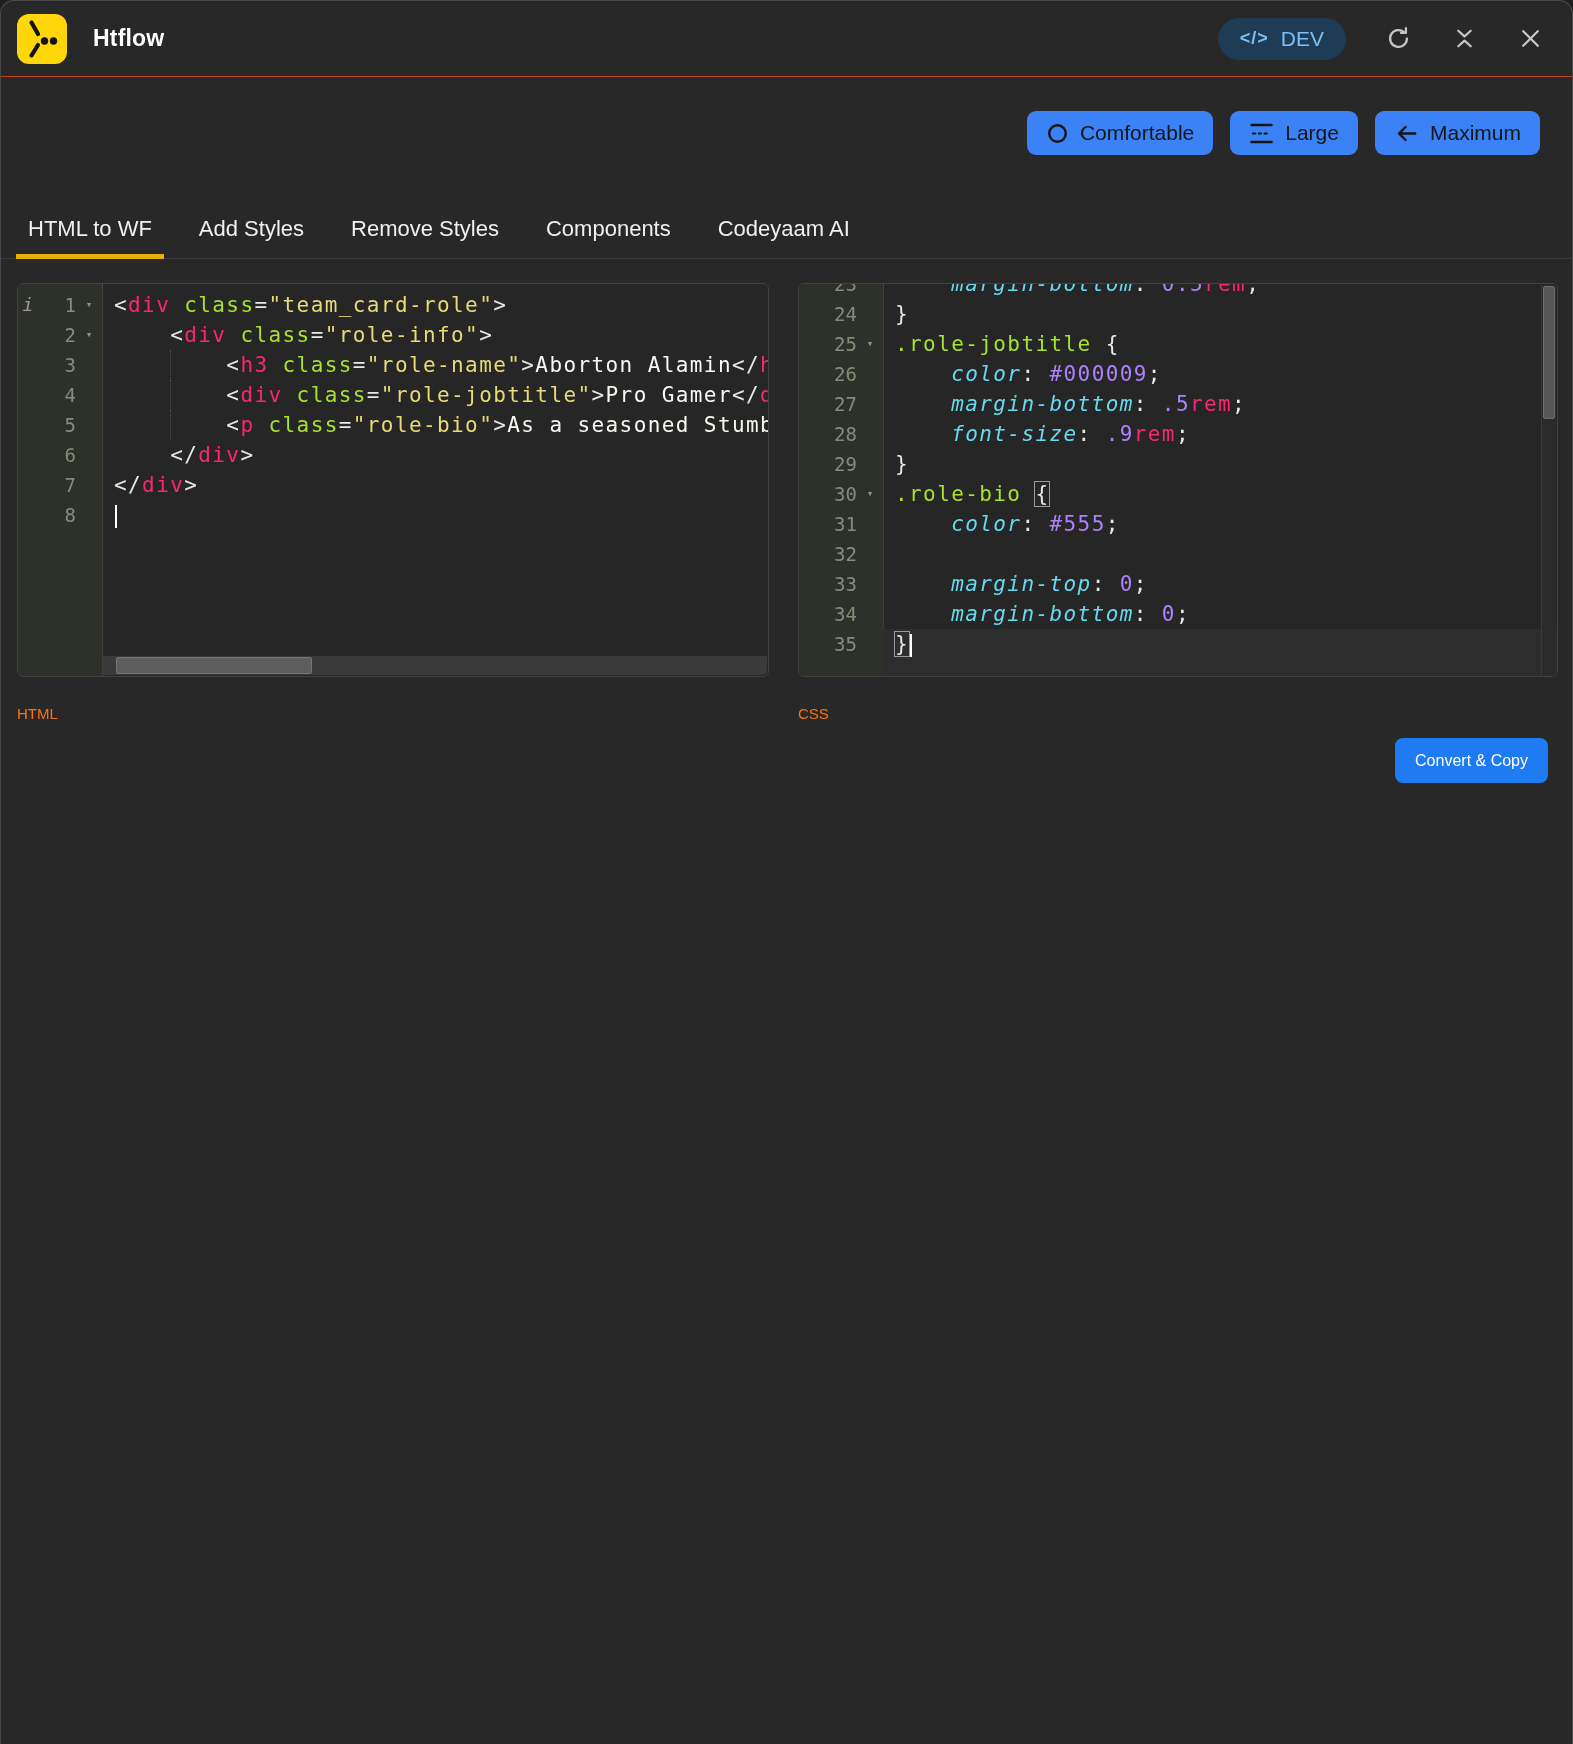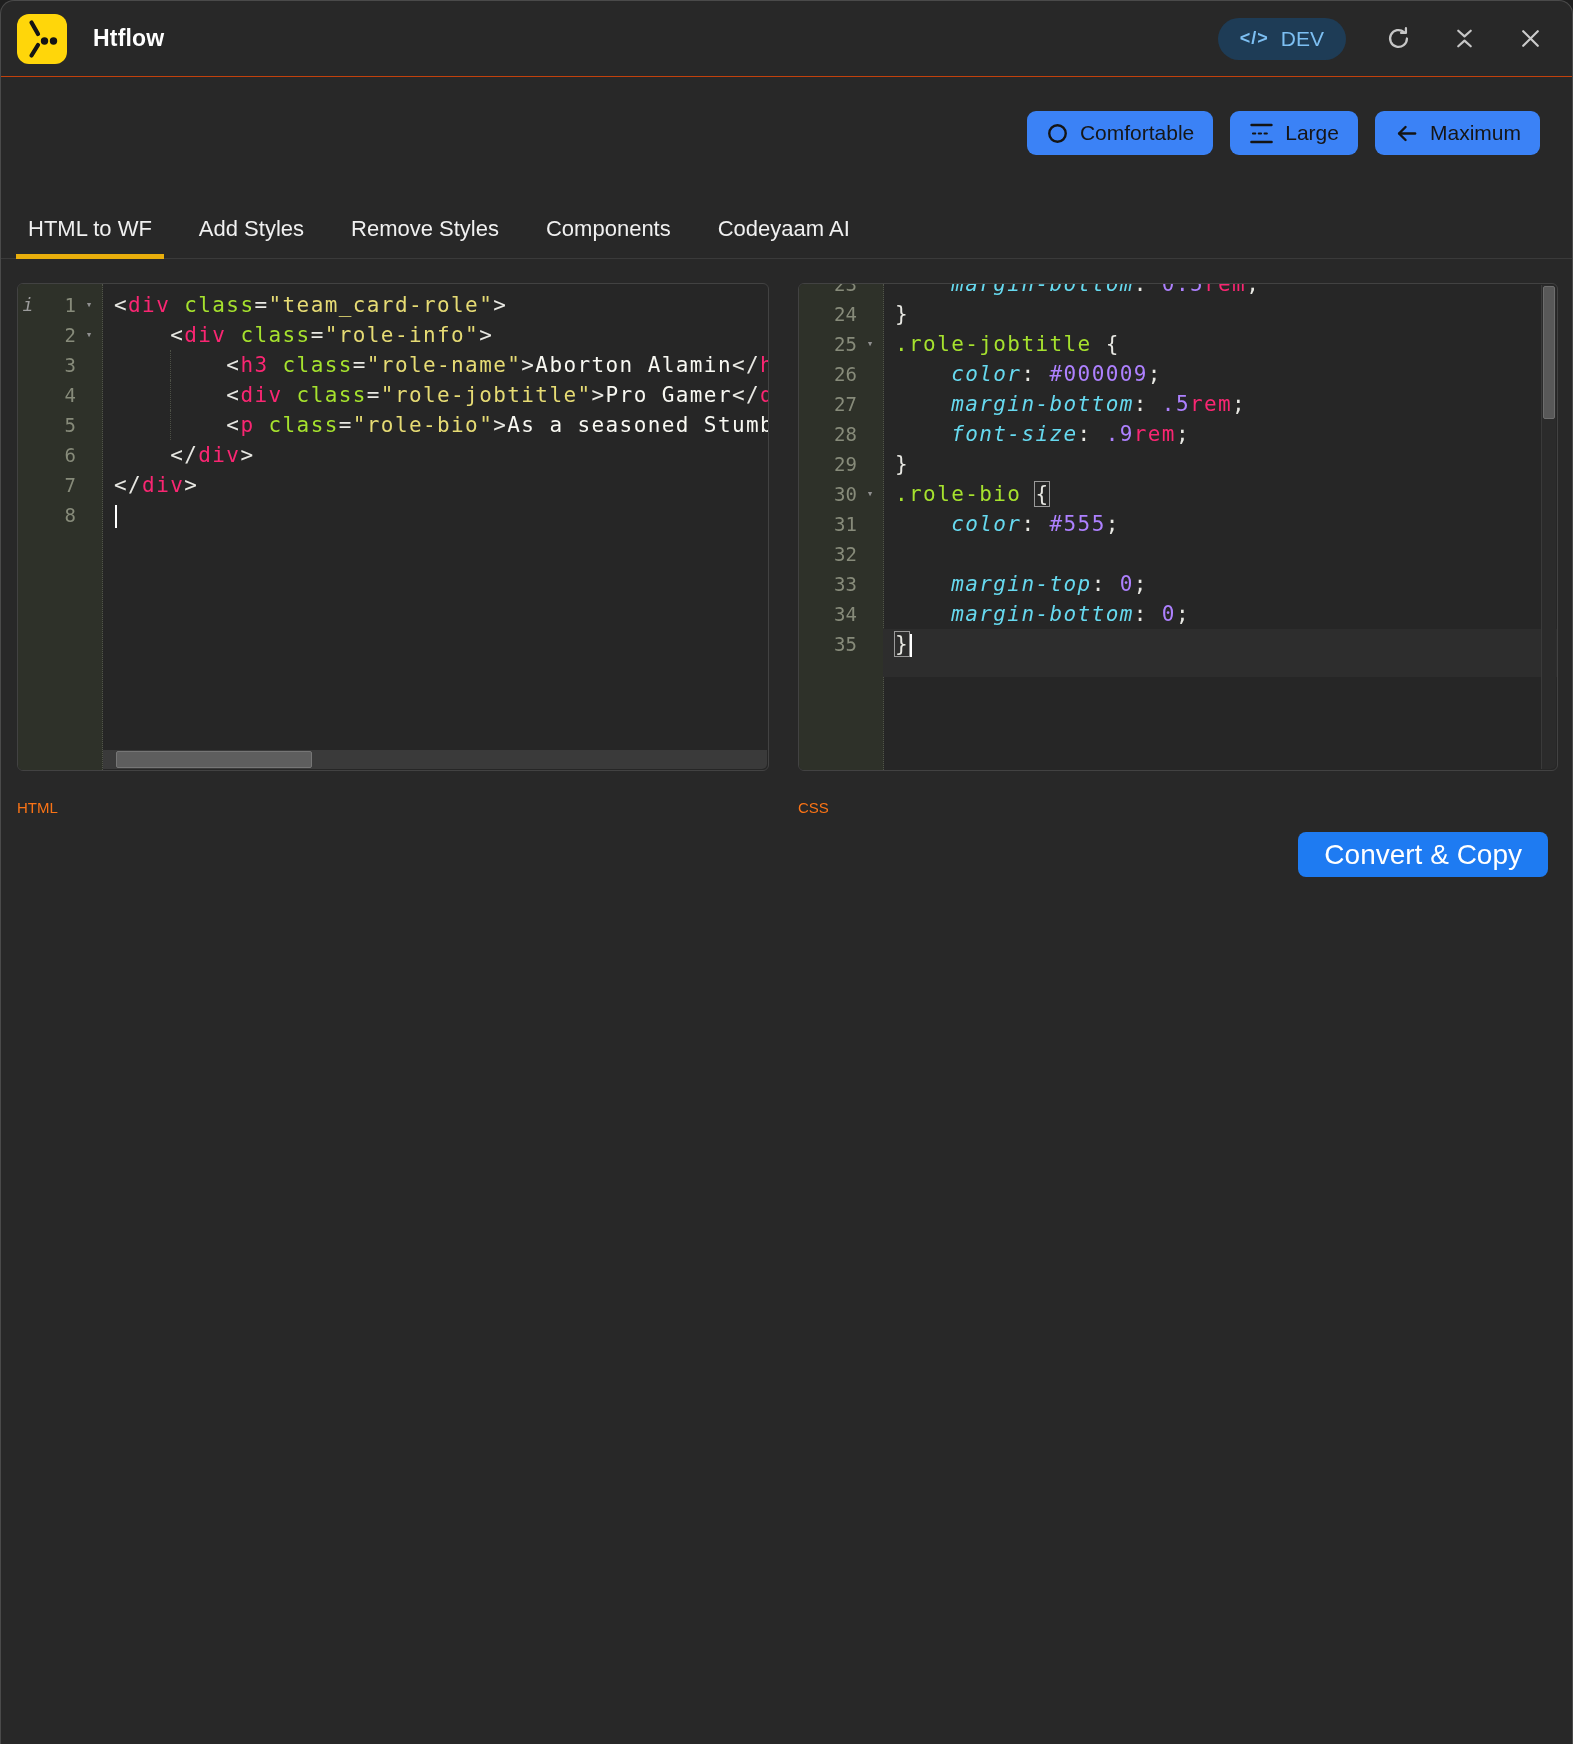--- a/index.html
+++ b/index.html
@@ -31,21 +31,21 @@
   .tabs { display:flex; margin-top:44px; height:60px; border-bottom:1px solid #3a3a3a; padding-left:15px; }
   .tab { display:flex; align-items:center; padding:0 12px; margin-right:23px; font-size:22px; font-weight:500;
          color:#f0f0f0; position:relative; cursor:pointer; white-space:nowrap; }
   .tab.active::after { content:""; position:absolute; left:0; right:0; bottom:-1px; height:5px;
                        background:var(--accent,#e8ae0c); }
 
   
   .editors { display:flex; margin:24px 14px 0 16px; gap:29px; }
   .ecol { display:flex; flex-direction:column; }
   .ecol.left { width:752px; } .ecol.right { width:762px; }
-  .cm { position:relative; height:488px; border:1px solid #424242; border-radius:6px; background:#262626; overflow:hidden; }
+  .cm { position:relative; height:394px; border:1px solid #424242; border-radius:6px; background:#262626; overflow:hidden; }
   .cm::before { content:""; position:absolute; left:0; top:0; bottom:0; width:84px; background:#2e3129;
                 border-right:1px dotted #51544a; }
   .cm-inner { position:relative; z-index:1; }
   .cm.html .cm-inner { padding-top:6px; }
   .cm.css  .cm-inner { margin-top:-15px; }
   .cm-row { display:flex; height:30px; line-height:30px; font-family:"DejaVu Sans Mono", monospace;
             font-size:21px; letter-spacing:1.4px; color:#f8f8f2; }
   .cm-row.active { height:48px; }
   .cm-row.active .cm-code { background:#2d2d2d; }
   .cm-gut { width:84px; flex:none; display:flex; color:#878b7a; font-size:19px; letter-spacing:0; }
@@ -71,22 +71,22 @@
              border-radius:0 0 5px 0; }
   .hthumb { position:absolute; left:13px; top:1px; bottom:1px; width:196px; background:#5e5e5e;
             border:1px solid #767676; border-radius:2px; }
   .vscroll { position:absolute; z-index:2; top:1px; bottom:1px; right:1px; width:15px; background:#2b2b2b;
              border-left:1px solid #3a3a3a; border-radius:0 5px 5px 0; }
   .vthumb { position:absolute; top:1px; left:1px; right:1px; height:133px; background:#585858;
             border:1px solid #6d6d6d; border-radius:2px; }
 
   .elabel { margin-top:28px; font-size:15px; color:#f97316; }
   .convert-row { display:flex; justify-content:flex-end; margin-top:16px; padding-right:10px; }
-  .convert { height:45px; padding:0 26px; background:var(--blue,#1e7bf2); color:#fff; border:none; border-radius:8px;
-             font-size:28px; font-weight:500; font-family:inherit; cursor:pointer; }
+  .convert { height:45px; padding:0 20px; background:var(--blue,#1e7bf2); color:#fff; border:none; border-radius:8px;
+             font-size:16px; font-weight:500; font-family:inherit; cursor:pointer; }
 </style>
 </head>
 <body>
 
 <div class="app" style="--accent: #e8ae0c; --logo-yellow: #ffd60a; --dev-bg: #1e3c56; --dev-fg: #7dbff2; --blue: #1e7bf2; --c-tag: #f92672; --c-attr: #a6e22e; --c-str: #e6db74; --c-prop: #66d9ef; --c-num: #ae81ff;">
 
   <header class="hdr">
     <div class="logo">
       <svg width="48" height="48" viewBox="0 0 48 48">
         <path d="M13.5 7.5 L20 19" stroke="#141414" stroke-width="4.2" stroke-linecap="round" fill="none"></path>

